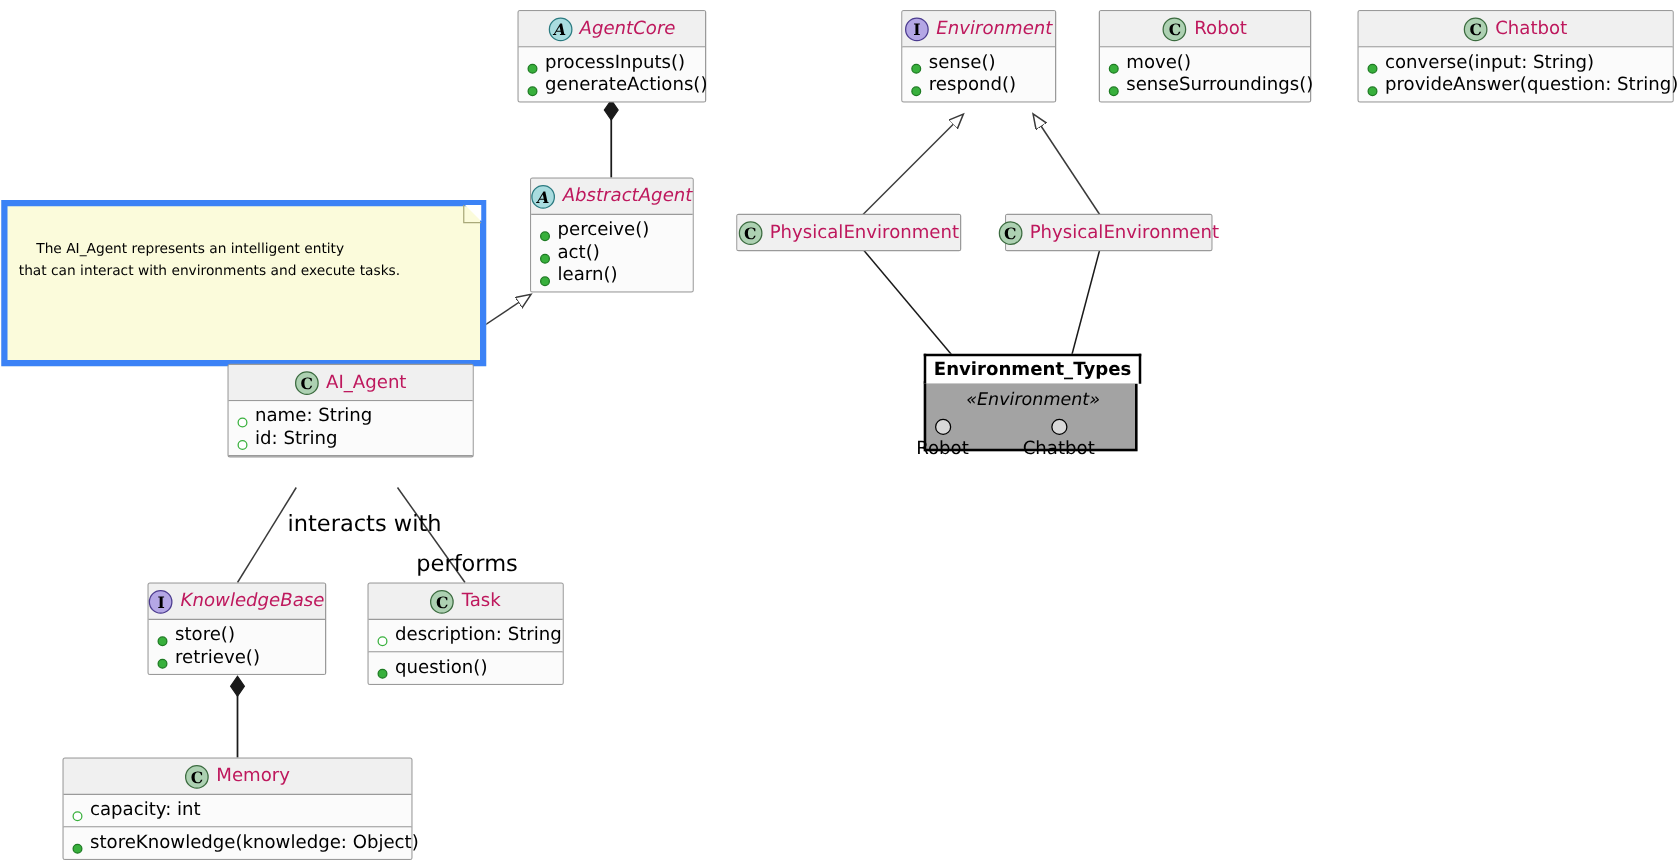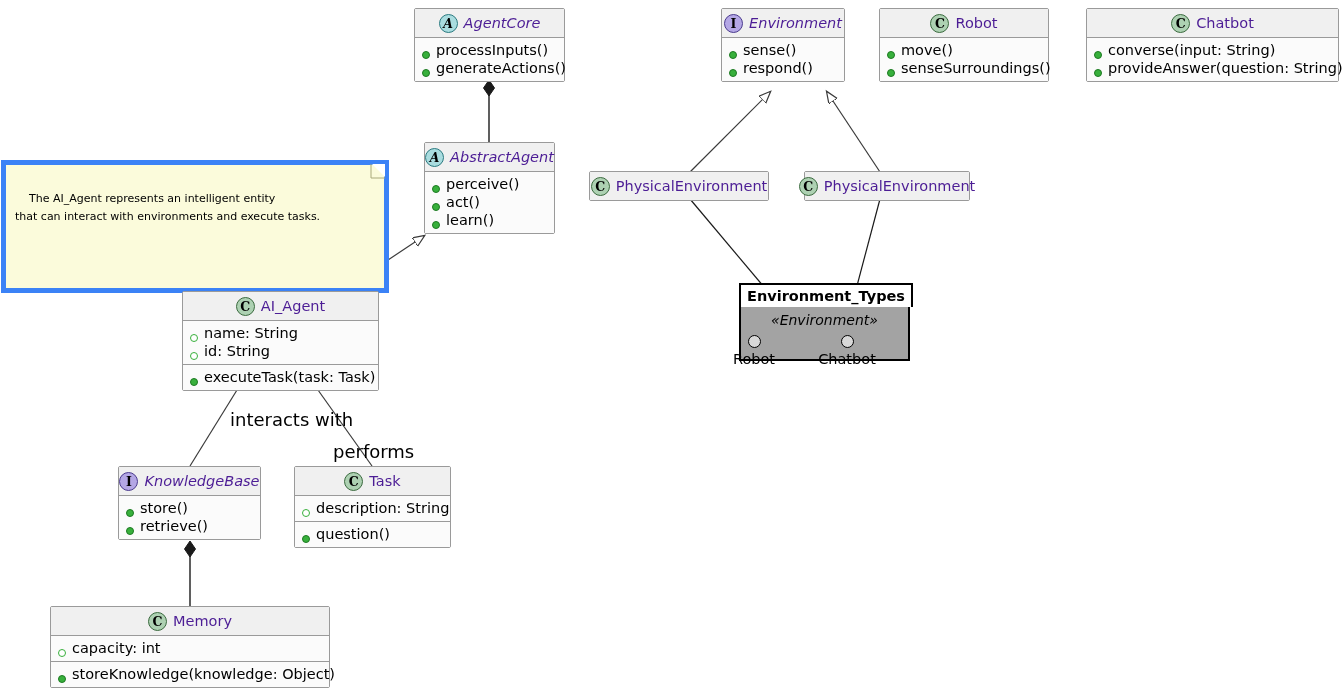--- a/index.html
+++ b/index.html
@@ -49,21 +49,21 @@
     box-sizing: border-box;
     background: #f0f0f0;
   }
   .uml-header.tight {
     padding: 4px 7px;
   }
   .uml-title {
     font-size: 14.5px;
     line-height: 17px;
     white-space: nowrap;
-    color: #4c1d95;
+    color: #be185d;
   }
   .uml-title.italic {
     font-style: italic;
   }
   .uml-sep {
     height: 1px;
     background: #9a9a9a;
     width: 100%;
   }
   .uml-compartment {
@@ -183,26 +183,26 @@
     white-space: nowrap;
   }
   .frame-tab .notch {
     position: absolute;
     right: -13px;
     top: -2px;
     width: 0;
     height: 0;
   }
   .frame-stereo {
-    text-align: center;
     font-style: italic;
     font-size: 14px;
     line-height: 18px;
     padding-top: 4px;
     color: #000;
+    padding-left: 32px;
   }
   .frame-iface {
     position: absolute;
     display: flex;
     flex-direction: column;
     align-items: center;
   }
   .frame-iface .lollipop {
     width: 13px;
     height: 13px;
@@ -343,26 +343,20 @@
       <div class="uml-row">
         <span class="vis pub-field"></span>
         <span>name: String</span>
       </div>
       <div class="uml-row">
         <span class="vis pub-field"></span>
         <span>id: String</span>
       </div>
     </div>
     <div class="uml-sep"></div>
-    <div class="uml-compartment">
-      <div class="uml-row">
-        <span class="vis pub-method"></span>
-        <span>executeTask(task: Task)</span>
-      </div>
-    </div>
   </div>
 
   <div class="uml-class" style="left:118px; top:466px; width:143px;">
     <div class="uml-header tight">
       <span class="badge iface">I</span>
       <span class="uml-title italic">KnowledgeBase</span>
     </div>
     <div class="uml-sep"></div>
     <div class="uml-compartment">
       <div class="uml-row">

